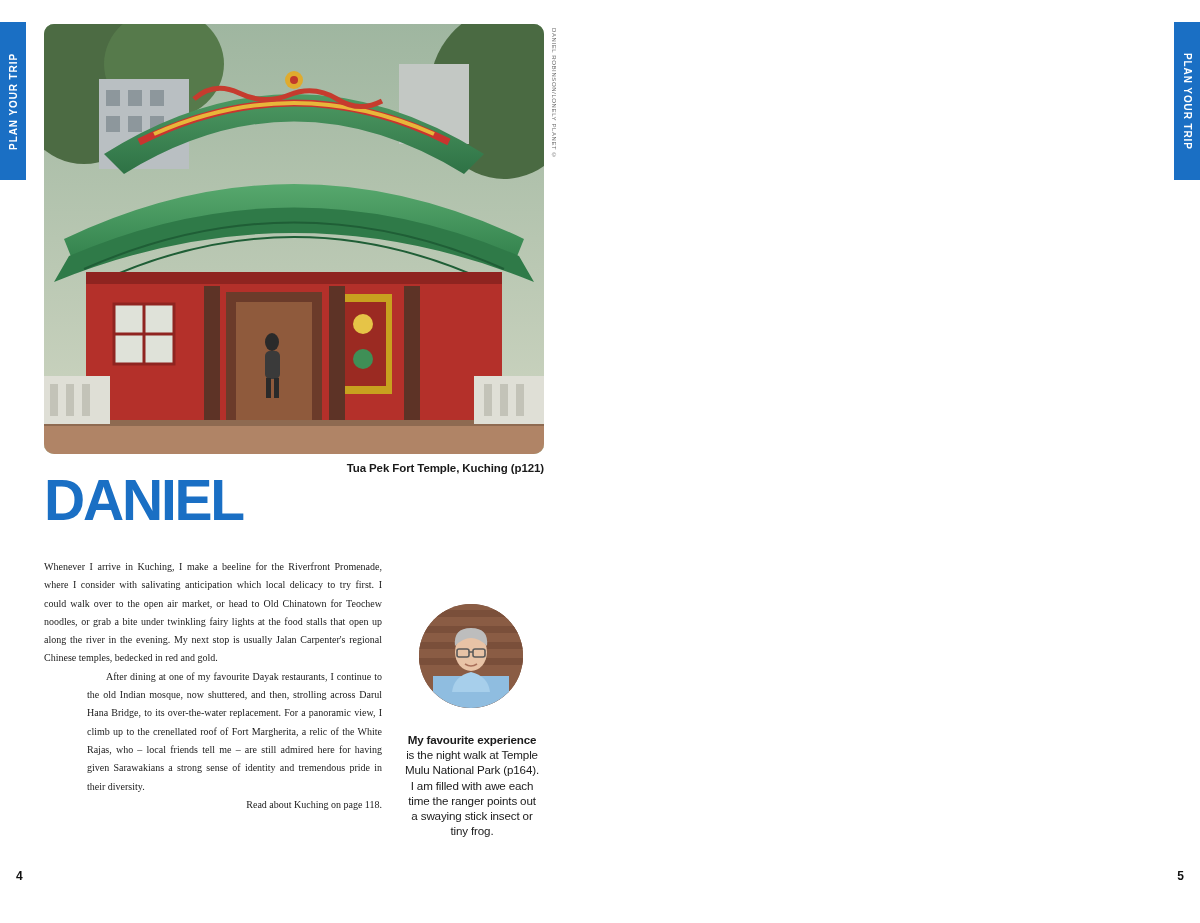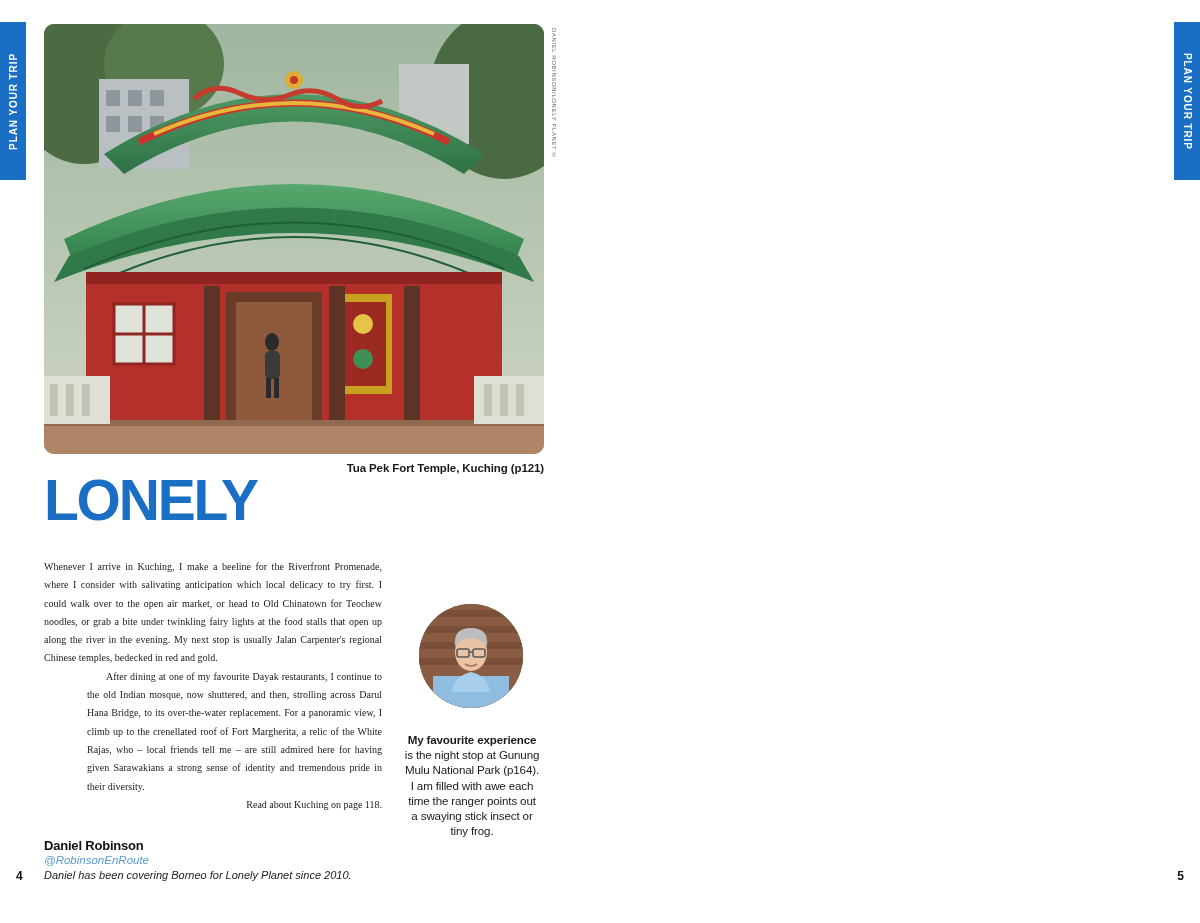--- a/index.html
+++ b/index.html
@@ -250,21 +250,21 @@
           <rect x="440" y="360" width="8" height="32" fill="#c3c3b8"></rect>
           <rect x="456" y="360" width="8" height="32" fill="#c3c3b8"></rect>
           <rect x="472" y="360" width="8" height="32" fill="#c3c3b8"></rect>
         </svg>
       </div>
     </div>
     <div class="credit-v credit-hero">DANIEL ROBINSON/LONELY PLANET ©</div>
 
     <div class="hero-caption">Tua Pek Fort Temple, Kuching (p121)</div>
 
-    <div class="borneo">LONELY</div>
+    <div class="borneo">DANIEL</div>
 
     <div class="body-copy">
       <p>Whenever I arrive in Kuching, I make a beeline for the Riverfront Promenade, where I consider with salivating anticipation which local delicacy to try first. I could walk over to the open air market, or head to Old Chinatown for Teochew noodles, or grab a bite under twinkling fairy lights at the food stalls that open up along the river in the evening. My next stop is usually Jalan Carpenter's regional Chinese temples, bedecked in red and gold.</p>
       <p class="indent">After dining at one of my favourite Dayak restaurants, I continue to the old Indian mosque, now shuttered, and then, strolling across Darul Hana Bridge, to its over-the-water replacement. For a panoramic view, I climb up to the crenellated roof of Fort Margherita, a relic of the White Rajas, who – local friends tell me – are still admired here for having given Sarawakians a strong sense of identity and tremendous pride in their diversity.</p>
       <p class="readmore">Read about Kuching on page 118.</p>
     </div>
 
     <div class="portrait-round">
       <svg viewBox="0 0 104 104">
         <rect width="104" height="104" fill="#8a5c44"></rect>
@@ -279,28 +279,23 @@
         <ellipse cx="52" cy="48" rx="16" ry="19" fill="#e8c3a6"></ellipse>
         <path d="M36 42 q16 -16 32 0 q2 -18 -16 -18 q-18 0 -16 18z" fill="#bdbdbd"></path>
         <rect x="38" y="45" width="12" height="8" rx="2" fill="none" stroke="#5a5a5a" stroke-width="1.6"></rect>
         <rect x="54" y="45" width="12" height="8" rx="2" fill="none" stroke="#5a5a5a" stroke-width="1.6"></rect>
         <line x1="50" y1="48" x2="54" y2="48" stroke="#5a5a5a" stroke-width="1.6"></line>
         <path d="M46 60 q6 4 12 0" stroke="#a9705a" stroke-width="1.6" fill="none"></path>
       </svg>
     </div>
 
     <div class="pull-quote">
-      <b>My favourite experience</b><span> is the night stop at Gunung Mulu National Park (p164). I am filled with awe each time the ranger points out a swaying stick insect or tiny frog.</span>
-    </div>
-
-    <div class="author-block author-left">
-      <div class="author-name">Daniel Robinson</div>
-      <div class="author-handle">@RobinsonEnRoute</div>
-      <div class="author-bio">Daniel has been covering Borneo for Lonely Planet since 2010.</div>
-    </div>
+      <b>My favourite experience</b><span> is the night walk at Temple Mulu National Park (p164). I am filled with awe each time the ranger points out a swaying stick insect or tiny frog.</span>
+    </div>
+
 
     <div class="folio folio-left">4</div>
   </div>
 
   <div class="page page-right">
 
     <div class="side-tab right">
       <span>PLAN YOUR TRIP</span>
     </div>
 

